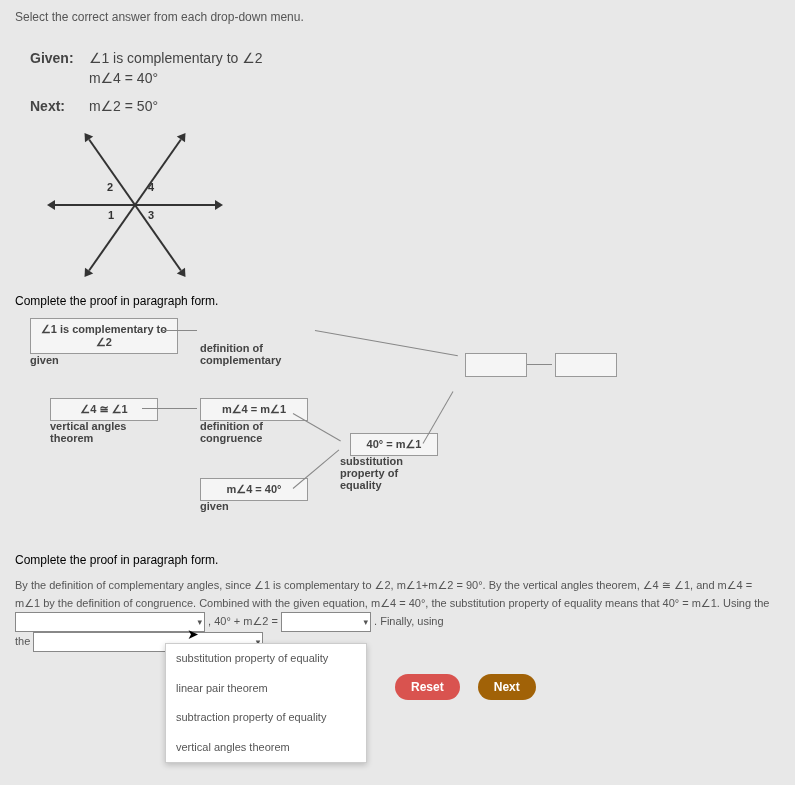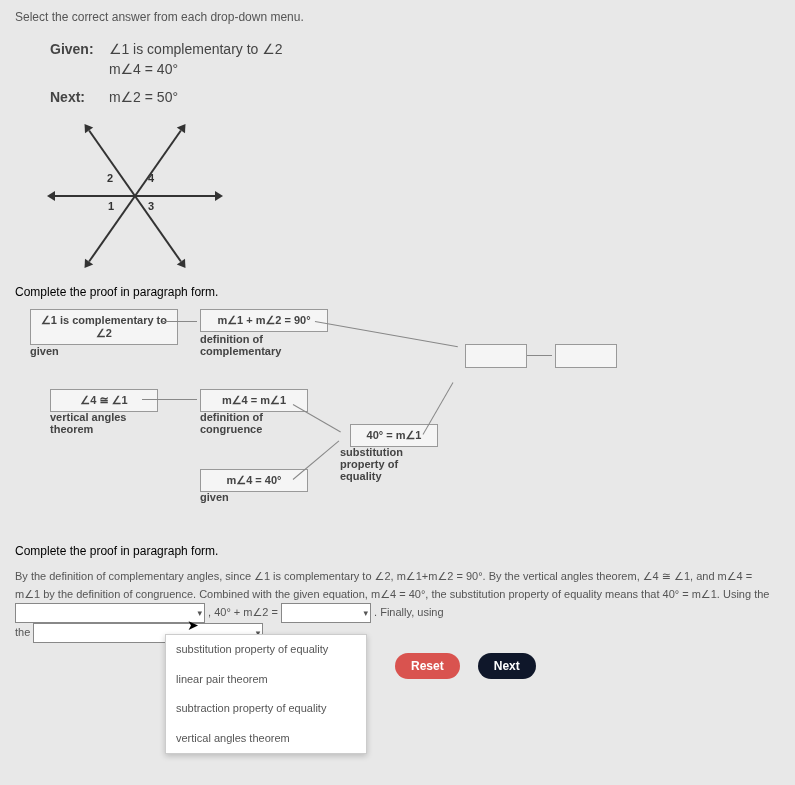--- a/index.html
+++ b/index.html
@@ -7,37 +7,36 @@
       padding: 10px 15px;
       font-family: Arial, sans-serif;
       background: #e8e8e8;
       width: 795px;
       box-sizing: border-box;
       color: #444;
     }
     .instruction {
       font-size: 12px;
       color: #555;
-      margin-bottom: 17px;
+      margin-bottom: 26px;
     }
     .given-prove {
       margin-left: 15px;
       font-size: 14px;
     }
     .given-prove .label {
       font-weight: bold;
       display: inline-block;
       width: 55px;
     }
     .given-prove .content {
       display: inline-block;
     }
     .given-prove .row {
       margin-bottom: 4px;
-      margin-left: 20px;
     }
     .diagram {
       margin: 20px 0 20px 30px;
       position: relative;
       width: 180px;
       height: 140px;
     }
     .line {
       position: absolute;
       background: #333;
@@ -160,21 +159,21 @@
       padding: 6px 16px;
       border-radius: 14px;
       font-size: 12px;
       color: #fff;
       font-weight: bold;
       margin-right: 15px;
       border: none;
       cursor: pointer;
     }
     .btn-reset { background: #d9534f; }
-    .btn-next { background: #0f172a; }
+    .btn-next { background: #a16207; margin-top: 12px; }
     .cursor-arrow {
       position: absolute;
       font-size: 14px;
       color: #000;
       pointer-events: none;
     }
   </style>
 </head>
 <body>
 
@@ -209,21 +208,20 @@
 </div>
 
 <div class="complete-text">Complete the proof in paragraph form.</div>
 
 <div class="flow-chart">
   <div class="flow-box" style="left:15px; top:0px; width:130px;">∠1 is complementary to ∠2</div>
   <div class="flow-reason" style="left:15px; top:36px; width:130px;">given</div>
 
   <div class="connector" style="left:147px; top:12px; width:35px;"></div>
 
-  <div class="flow-box" style="left:185px; top:0px; width:110px;">m∠1 + m∠2 = 90°</div>
   <div class="flow-reason" style="left:185px; top:24px; width:110px;">definition of complementary</div>
 
   <div class="flow-box" style="left:35px; top:80px; width:90px;">∠4 ≅ ∠1</div>
   <div class="flow-reason" style="left:35px; top:102px; width:90px;">vertical angles theorem</div>
 
   <div class="connector" style="left:127px; top:90px; width:55px;"></div>
 
   <div class="flow-box" style="left:185px; top:80px; width:90px;">m∠4 = m∠1</div>
   <div class="flow-reason" style="left:185px; top:102px; width:90px;">definition of congruence</div>
 

